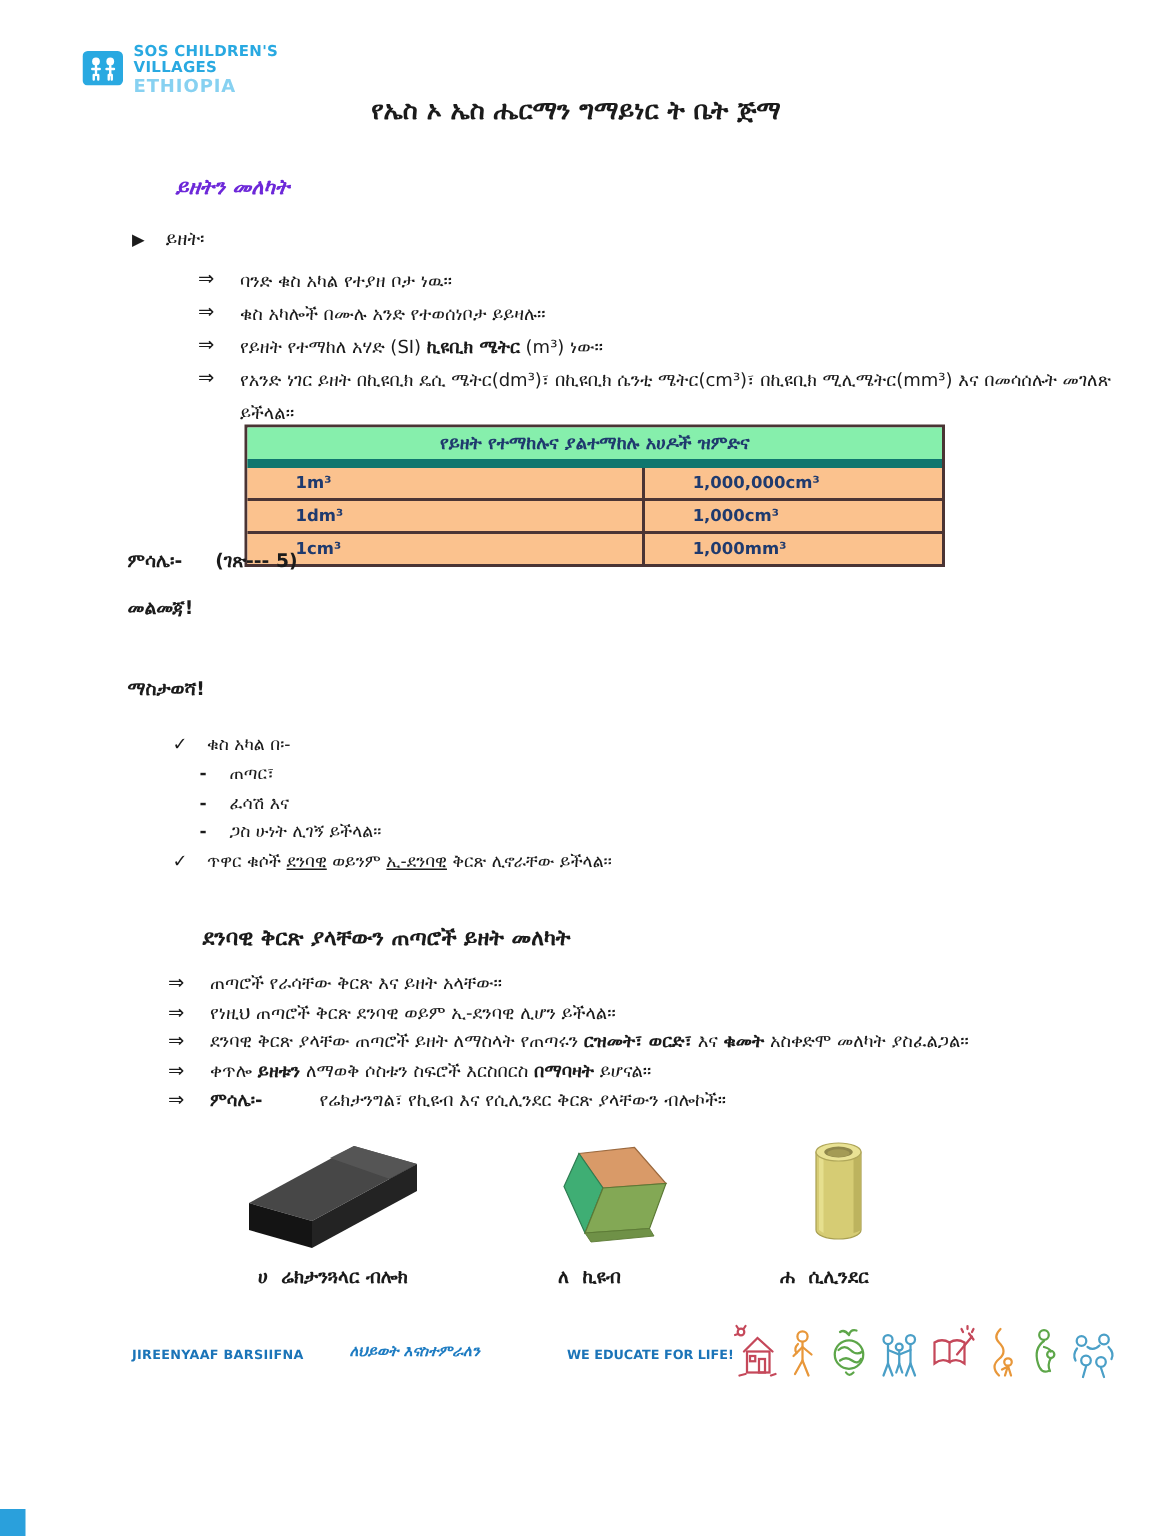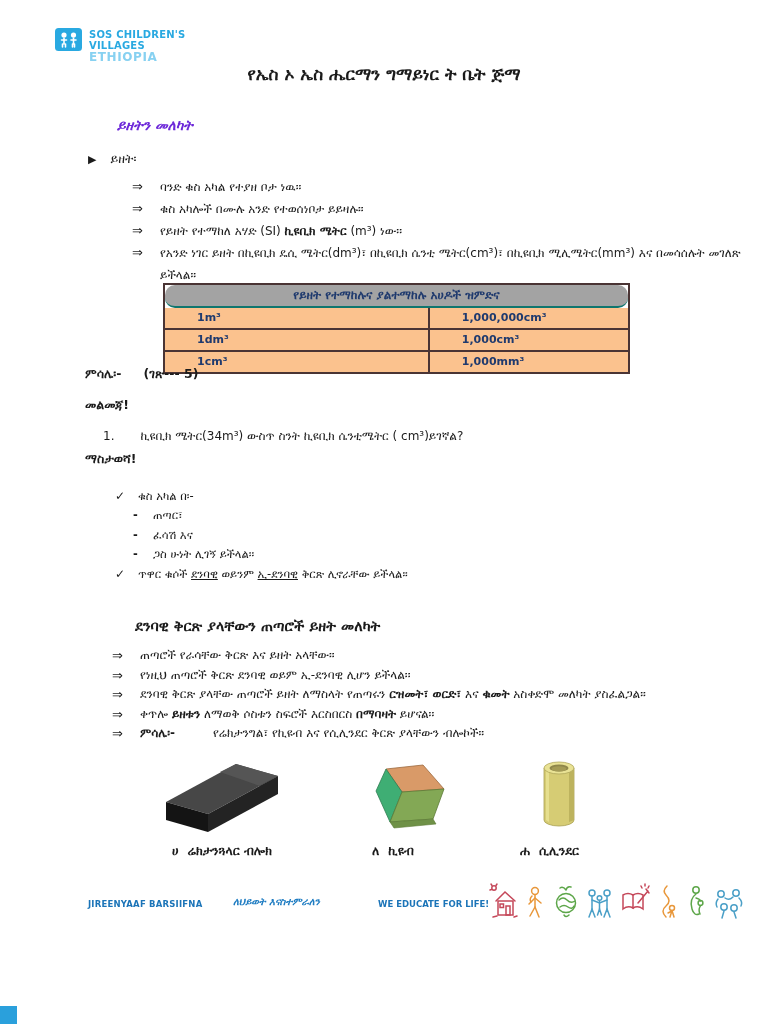--- a/index.html
+++ b/index.html
@@ -4,21 +4,21 @@
 <style>
   html,body { margin:0; padding:0; background:#ffffff; }
   .page {
     position:relative; width:768px; height:1024px; margin:0 auto;
     background:#ffffff; overflow:hidden;
     font-family:"DejaVu Sans", sans-serif; color:#1b1b1b;
   }
   .abs { position:absolute; }
 
   
-  .logo { left:55px; top:28px; display:flex; gap:7px; align-items:flex-start; }
+  .logo { left:55px; top:28px; display:flex; gap:7px; align-items:center; }
   .logo-text { line-height:11px; padding-top:1px; }
   .logo-l1, .logo-l2 { color:#29a9e1; font-weight:bold; font-size:10px; letter-spacing:.2px; }
   .logo-l3 { color:#87d1f1; font-weight:bold; font-size:12px; letter-spacing:.6px; margin-top:1px; }
 
   
   .title { left:0; top:64px; width:768px; text-align:center; font-size:17px; font-weight:bold; }
   .h-red { left:117px; top:117px; font-size:14px; font-weight:bold; color:#6d28d9;font-style:italic; }
   .h2 { left:135px; top:618px; font-size:14.5px; font-weight:bold;text-align:right; }
 
   .term { left:88px; top:151px; font-size:12.5px; font-weight:normal; }
@@ -29,22 +29,22 @@
   .blist1 { left:132px; top:176px; width:616px; line-height:22px; }
   .blist2 { left:112px; top:646px; width:636px; line-height:19.5px; }
   .aitem { display:flex; }
   .amark { flex:none; width:28px; font-size:13px; }
   .atext { flex:1; }
   .gap-label { margin-right:38px; }
 
   
   .unit-table { left:163px; top:283px; width:463px; border:2px solid #4a3434; }
   .ut-header {
-    background:#a3a3a3; color:#1f3a6e; font-weight:bold; font-size:12px;
-    text-align:center; padding:3px 0 4px; border-bottom:2px solid #0f766e;border-radius:10px;
+    background:#86efac; color:#1f3a6e; font-weight:bold; font-size:12px;
+    text-align:center; padding:3px 0 4px; border-bottom:6px solid #0f766e;
   }
   .ut-row { display:flex; background:#fbc28e; border-bottom:2px solid #4a3434; }
   .ut-row:last-child { border-bottom:none; }
   .ut-cell { font-size:11px; font-weight:bold; color:#1f3a6e; padding:3px 8px 4px;margin-left:24px; }
   .ut-c1 { width:52%; border-right:2px solid #4a3434; box-sizing:border-box; }
   .ut-c2 { flex:1; }
 
   .example { left:85px; top:366px; font-size:12.5px; font-weight:bold; }
   .example .ref { margin-left:22px; }
   .exercise { left:85px; top:397px; font-size:12.5px; font-weight:bold; }
@@ -134,23 +134,20 @@
     <div class="ut-row">
       <div class="ut-cell ut-c1">1cm³</div>
       <div class="ut-cell ut-c2">1,000mm³</div>
     </div>
   </div>
 
   <div class="abs example">
     <span>ምሳሌ፡-</span><span class="ref">(ገጽ--- 5)</span>
   </div>
   <div class="abs exercise">መልመጃ!</div>
-  <div class="abs q1">
-    <span class="qnum">1.</span><span>ኪዩቢክ ሜትር(34m³) ውስጥ ስንት ኪዩቢክ ሴንቲሜትር ( cm³)ይገኛል?</span>
-  </div>
   <div class="abs note-h">ማስታወሻ!</div>
 
   <div class="abs checklist">
     <div class="citem">
       <span class="cmark">✓</span>
       <span>ቁስ አካል በ፡-</span>
     </div>
     <div class="ditem">
       <span class="dmark">-</span>
       <span>ጠጣር፣</span>

